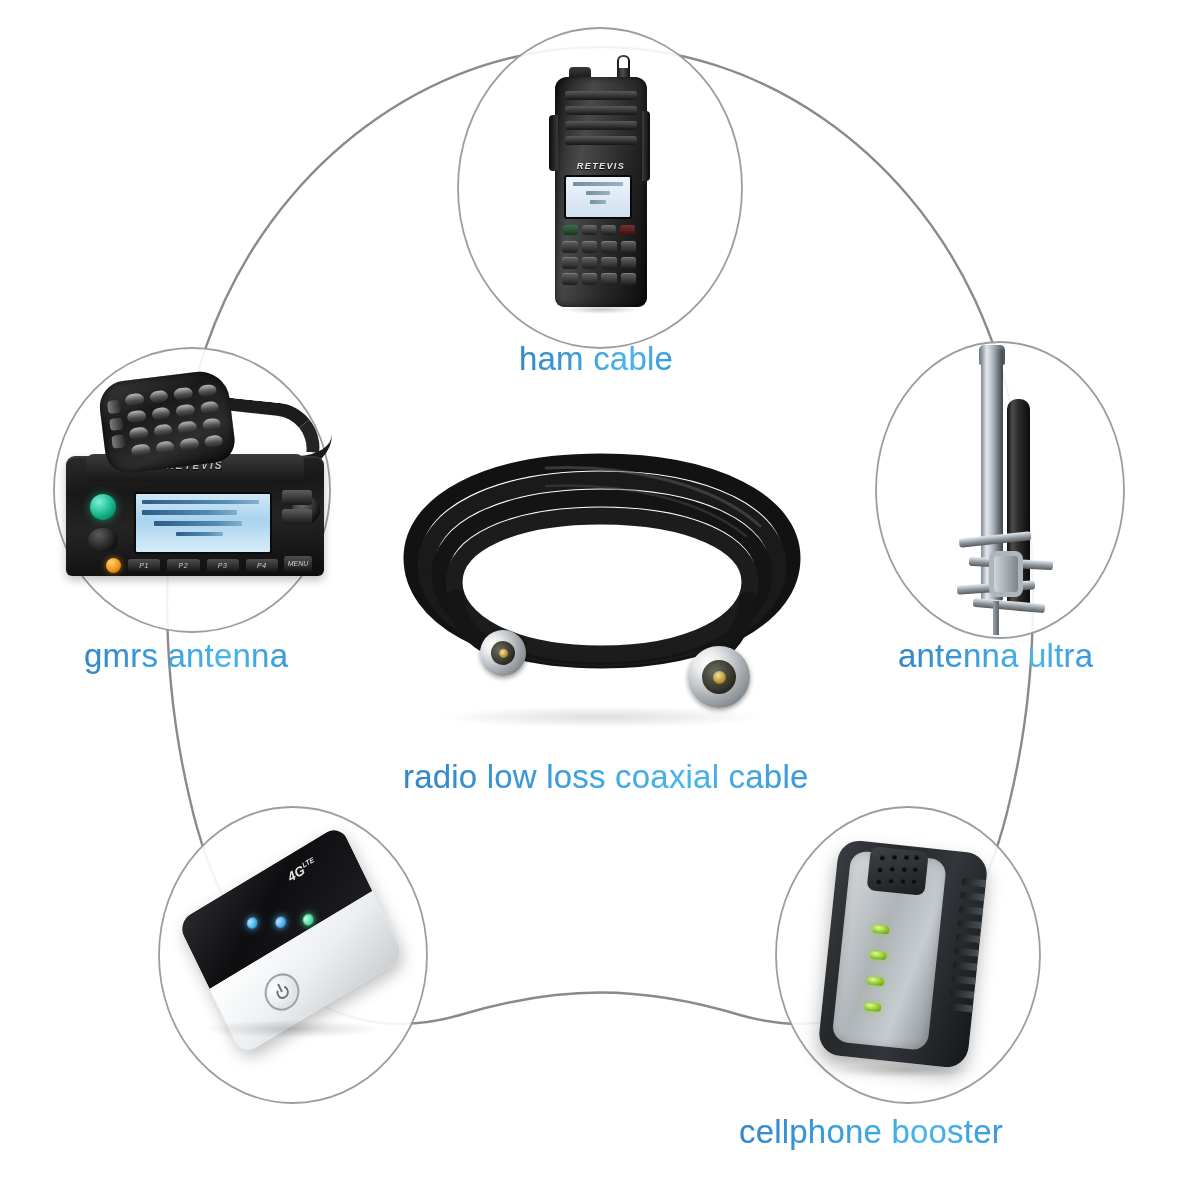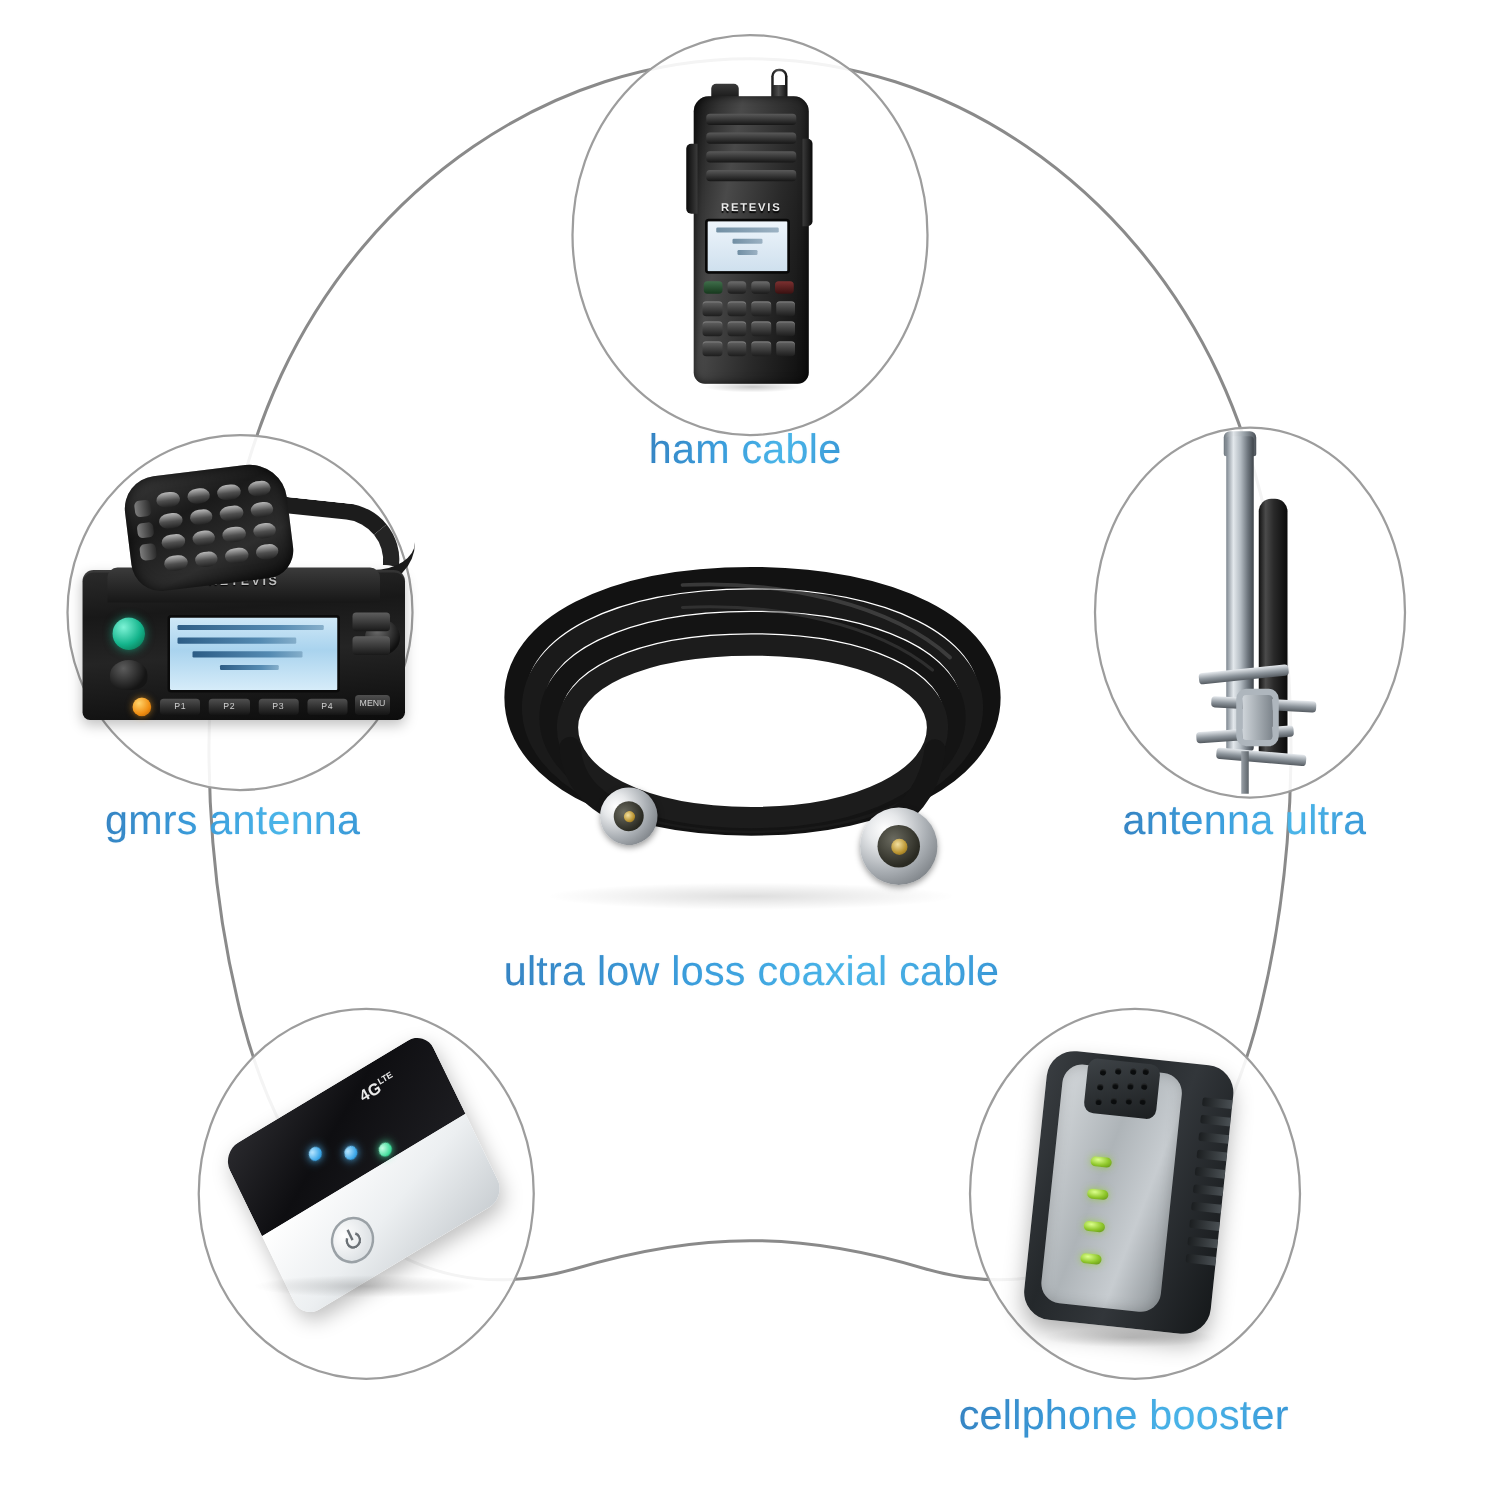--- a/index.html
+++ b/index.html
@@ -11,21 +11,21 @@
     overflow:hidden;
     position:relative;
   }
   #stage { position:absolute; inset:0; width:1200px; height:1200px; }
 
   
   svg.layer { position:absolute; left:0; top:0; width:1200px; height:1200px; }
   svg.layer.behind { z-index:1; }
 
   
-  .node { position:absolute; z-index:3; }
+  .node { position:absolute; z-index:3;font-style:italic; }
 
   .label {
     position:absolute;
     z-index:6;
     white-space:nowrap;
     font-size:33px;
     font-weight:400;
     letter-spacing:.2px;
     color:#1b86cd;
     background:linear-gradient(100deg,#1669b0 0%,#1e90d6 40%,#35b2e8 70%,#1b86cd 100%);
@@ -533,21 +533,21 @@
           </div>
       </div>
       <div class="coax-conn large">
         <div class="core">
             <div class="pin"></div>
           </div>
       </div>
       <div class="coax-shadow"></div>
     </div>
   </div>
-  <div class="label" style="left:403px; top:758px;">ultra low loss coaxial cable</div>
+  <div class="label" style="left:403px; top:758px;">radio low loss coaxial cable</div>
 
   <div class="node" style="left:178px; top:852px;">
     <div class="lte">
       <div class="lte-body">
         <div class="lte-top"></div>
         <div class="lte-bot"></div>
         <div class="lte-logo">
           <span>4G</span><sub>LTE</sub>
         </div>
         <div class="lte-leds">
@@ -596,15 +596,15 @@
             <i></i>
             <i></i>
             <i></i>
             <i></i>
             <i></i>
         </div>
       </div>
       <div class="bst-shadow"></div>
     </div>
   </div>
-  <div class="label" style="left:767px; top:1113px;">cellphone booster</div>
+  <div class="label" style="left:739px; top:1113px;">cellphone booster</div>
 
 </div>
 
 </body></html>

